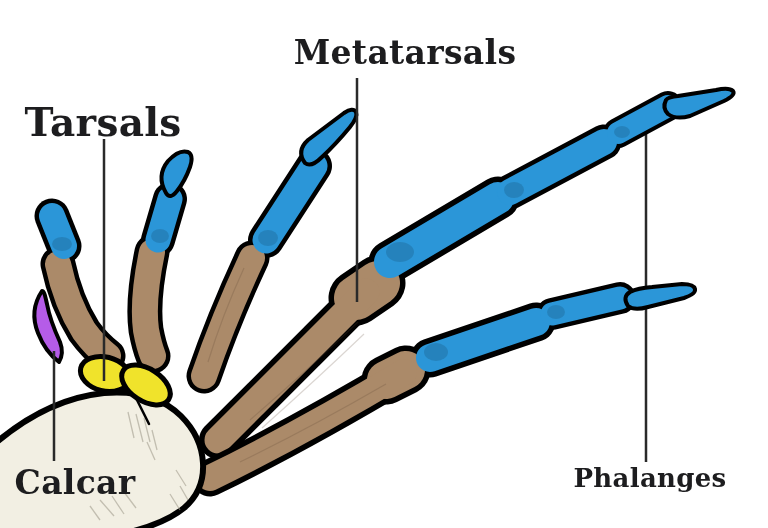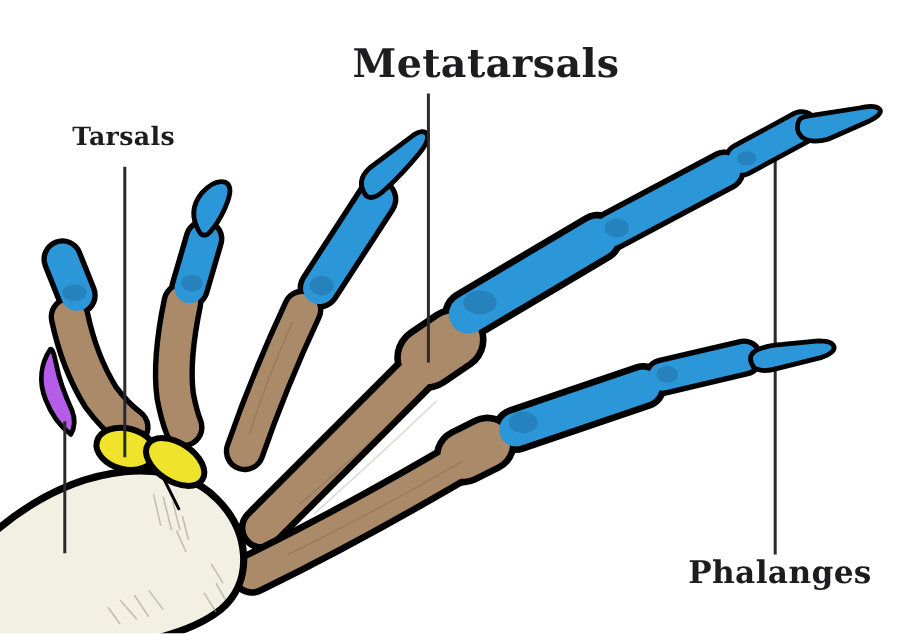--- a/index.html
+++ b/index.html
@@ -8,21 +8,21 @@
     font-family:"DejaVu Serif","Liberation Serif",serif;
   }
   .stage svg{position:absolute;left:0;top:0;}
   .cap{fill:none;stroke-linecap:round;stroke-linejoin:round;}
   .ol{stroke:#000;stroke-linejoin:round;}
   .label{
     position:absolute;transform:translateX(-50%);
     font-weight:700;color:#1d1d1f;letter-spacing:.3px;white-space:nowrap;line-height:1;
   }
   .lbl-metatarsals{left:365px;top:36px;font-size:33px;margin-left:40px;}
-  .lbl-tarsals{left:103px;top:103px;font-size:21px;}
+  .lbl-tarsals{left:103px;top:103px;font-size:39px;}
   .lbl-calcar{left:75px;top:466px;font-size:33px;}
   .lbl-phalanges{left:650px;top:465px;font-size:26px;}
   .hatch{stroke:#a19d8d;stroke-width:1.3;opacity:.6;fill:none;}
   .bonetex{stroke:#5a4631;stroke-width:1.2;opacity:.22;fill:none;}
   .stipple{fill:#000;opacity:.13;}
 </style>
 </head>
 <body>
 
 <div class="stage">
@@ -117,14 +117,15 @@
       <ellipse class="ol" stroke-width="5" rx="27" ry="16" transform="translate(146,385) rotate(33)" fill="#f0e32b"></ellipse>
     </g>
 
     <line x1="104" y1="139" x2="104" y2="381" stroke-width="2.5" stroke="#2a2a2a"></line>
     <line x1="357" y1="78" x2="357" y2="302" stroke-width="2.5" stroke="#2a2a2a"></line>
     <line x1="54" y1="351" x2="54" y2="461" stroke-width="2.5" stroke="#2a2a2a"></line>
   </svg>
 
   <div class="label lbl-metatarsals">Metatarsals</div>
   <div class="label lbl-tarsals">Tarsals</div>
+  <div class="label lbl-calcar">Calcar</div>
   <div class="label lbl-phalanges">Phalanges</div>
 </div>
 
 </body></html>

